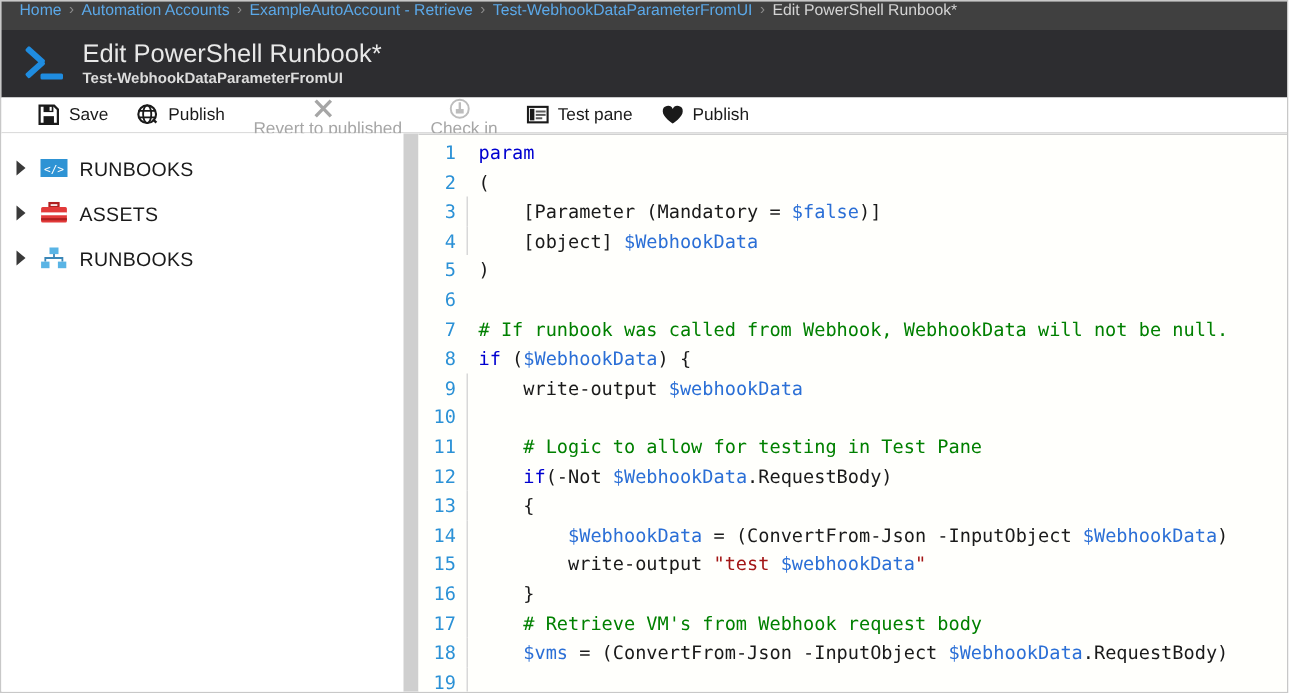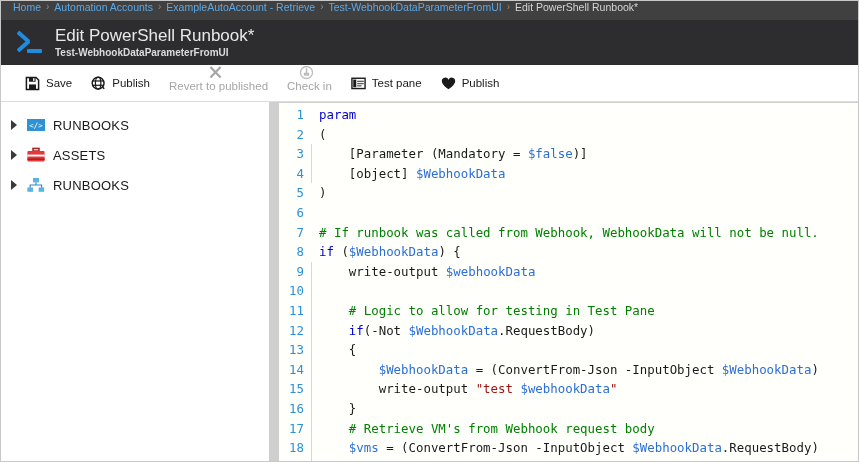--- a/index.html
+++ b/index.html
@@ -81,21 +81,21 @@
   }
   .title-sub {
     color: #dcdcdc;
     font-size: 10px;
     line-height: 13px;
     font-weight: bold;
   }
 
   
   .toolbar {
-    height: 37px;
+    height: 24px;
     background: #ffffff;
     border-bottom: 1px solid #dcdcdc;
     display: flex;
     align-items: center;
     padding-left: 24px;
     flex: 0 0 auto;
   }
   .tb-item {
     display: flex;
     align-items: center;

